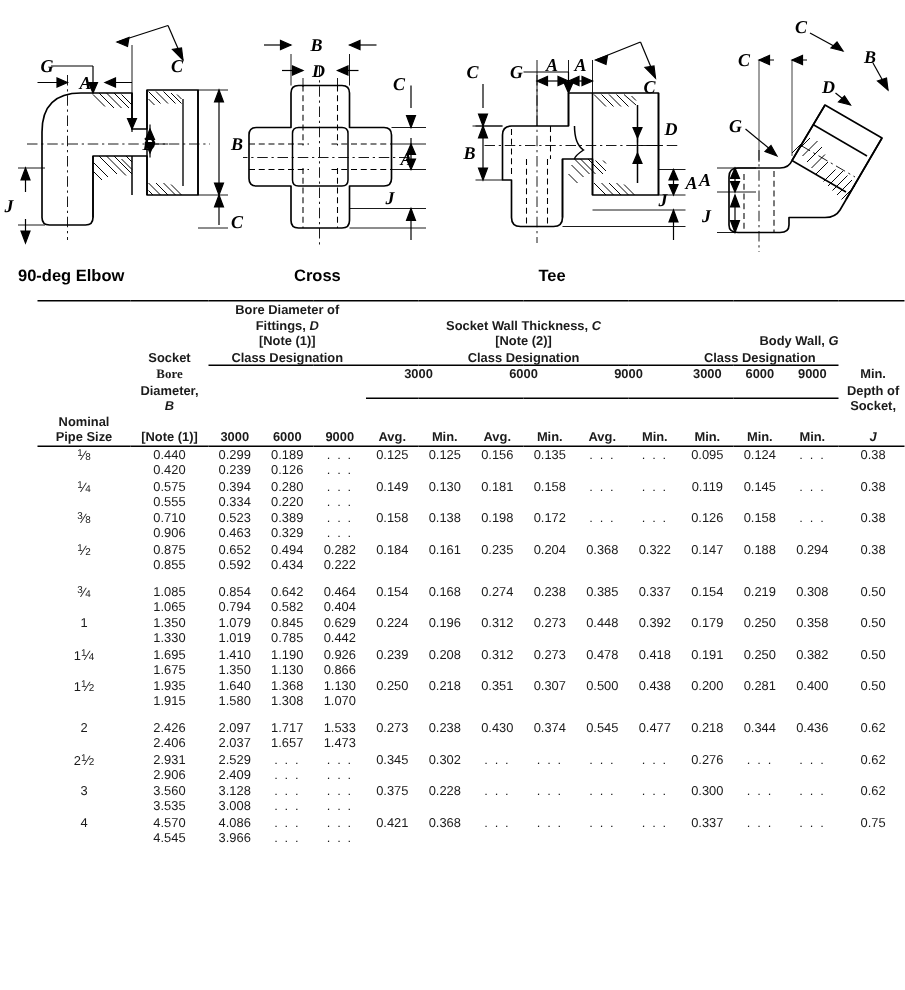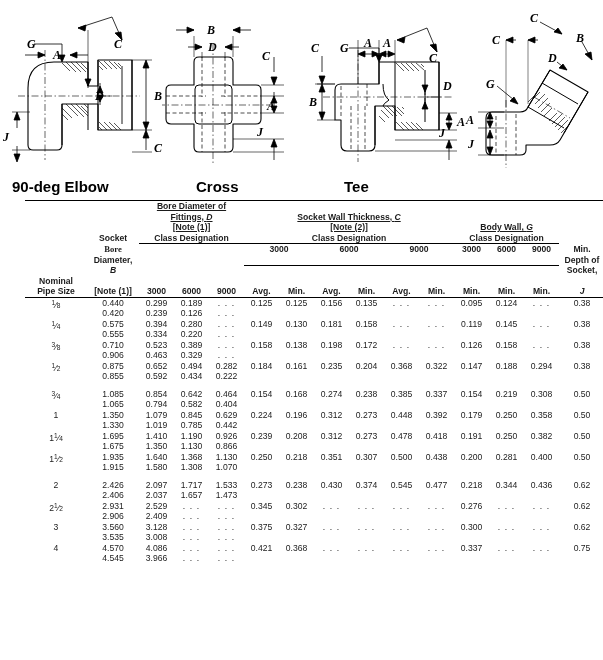--- a/index.html
+++ b/index.html
@@ -22,21 +22,21 @@
     height: 200px;
   }
   .fig {
     position: absolute;
     top: 0;
   }
   .fig svg { display: block; }
 
   .fig-caption {
     position: absolute;
-    font-size: 15px;
+    font-size: 11px;
     font-weight: bold;
     color: #000;
     white-space: nowrap;
   }
 
   
   #table-wrap {
     position: absolute;
     left: 0;
     top: 200px;
@@ -60,21 +60,21 @@
     text-align: center;
     white-space: nowrap;
   }
   table.spec thead th {
     font-weight: bold;
     font-size: 8.6px;
   }
   .rule-top  { border-top: 1.6px solid #000; }
   .rule-head { border-bottom: 0.9px solid #000; }
 
-  .hdr-group { padding-bottom: 2px; text-decoration: underline; }
+  .hdr-group { padding-bottom: 2px; }
   .hdr-sub   { padding-bottom: 1.5px; }
   .ital { font-style: italic; }
 
   .spacer-row td { height: 7px; }
   .pad-top td { padding-top: 3px; }
 
   td.npsize { text-align: center; }
   .frac {
     display: inline-block;
     font-size: 8.6px;
@@ -330,21 +330,21 @@
         <text x="76" y="47">A</text>
         <text x="122" y="62">C</text>
         <text x="4" y="52">C</text>
         <text x="33" y="52">G</text>
         <text x="2" y="106">B</text>
         <text x="136" y="90">D</text>
         <text x="150" y="126">A</text>
         <text x="132" y="137">J</text>
       </g>
     </svg>
-    <div class="fig-caption" style="left:37px; top:178px;">Tee</div>
+    <div class="fig-caption" style="left:52px; top:178px;">Tee</div>
   </div>
 
   <div class="fig" style="left:464px;">
     <svg width="139" height="175" viewBox="0 0 139 175">
       <g stroke="#000" fill="#fff" stroke-width="1.1" stroke-linejoin="round">
         <path d="M22 118 Q22 112 28 112 L56 112 Q62 112 64 107
                  L86 70 L124 92 L96 140 Q93 145 86 145 L62 145 L62 150
                  Q62 155 56 155 L28 155 Q22 155 22 150 Z"></path>
       </g>
 
@@ -441,21 +441,21 @@
         <th class="blank"></th>
         <th colspan="3" class="hdr-group">
           <div>Bore Diameter of</div>
           <div>Fittings, <span class="ital">D</span></div>
           <div>[Note (1)]</div>
         </th>
         <th colspan="6" class="hdr-group">
           <div>Socket Wall Thickness, <span class="ital">C</span></div>
           <div>[Note (2)]</div>
         </th>
-        <th colspan="3" class="hdr-group" style="vertical-align:bottom;">
+        <th colspan="3" class="hdr-group" style="vertical-align:bottom;text-align:right;">
           <div>Body Wall, <span class="ital">G</span></div>
         </th>
         <th class="blank"></th>
       </tr>
 
       <tr>
         <th class="blank"></th>
         <th style="vertical-align:bottom;">Socket</th>
         <th colspan="3" class="rule-head hdr-sub">Class Designation</th>
         <th colspan="6" class="rule-head hdr-sub">Class Designation</th>
@@ -843,21 +843,21 @@
           <td></td>
           <td></td>
         </tr>
         <tr>
           <td class="npsize" rowspan="2" style="vertical-align:top;">3</td>
           <td>3.560</td>
           <td>3.128</td>
           <td class="dots">. . .</td>
           <td class="dots">. . .</td>
           <td>0.375</td>
-          <td>0.327</td>
+          <td>0.228</td>
           <td class="dots">. . .</td>
           <td class="dots">. . .</td>
           <td class="dots">. . .</td>
           <td class="dots">. . .</td>
           <td>0.300</td>
           <td class="dots">. . .</td>
           <td class="dots">. . .</td>
           <td rowspan="2" style="vertical-align:top;">0.62</td>
         </tr>
         <tr>

